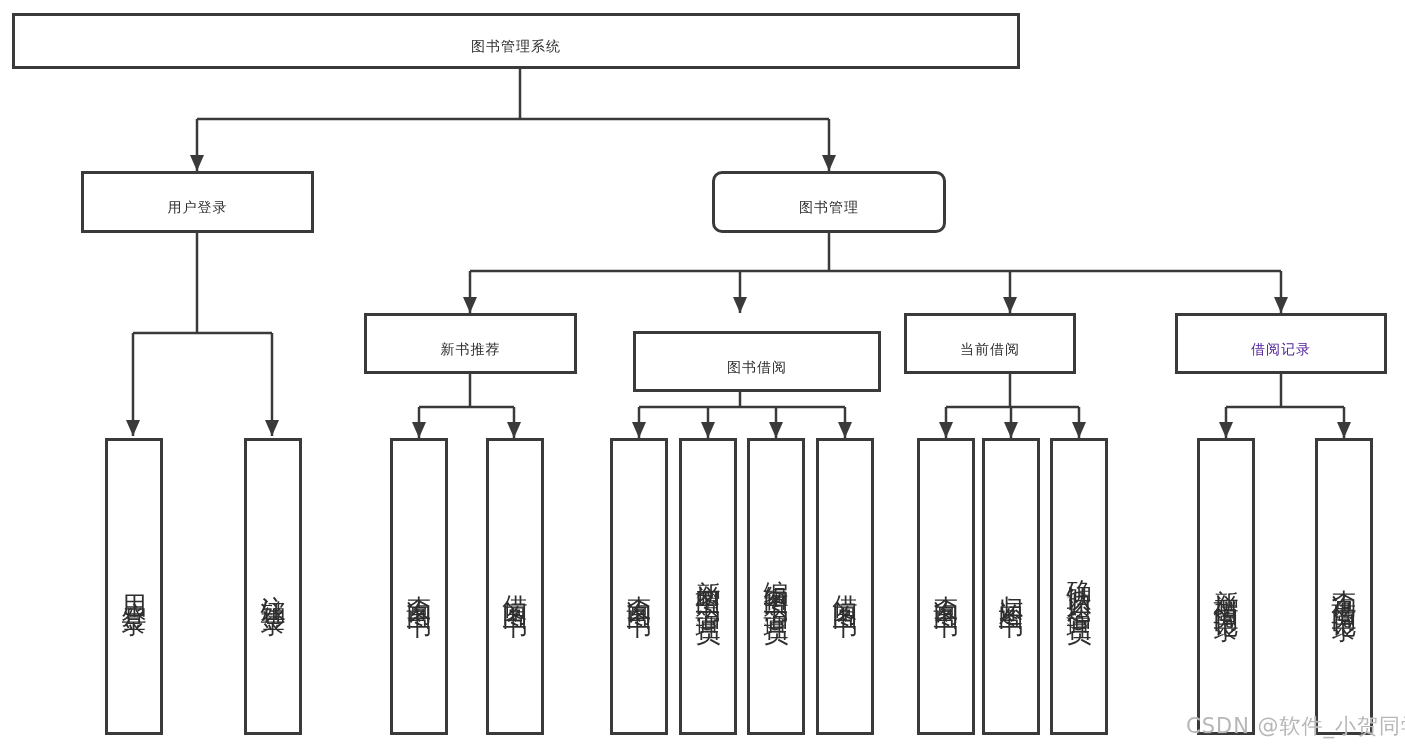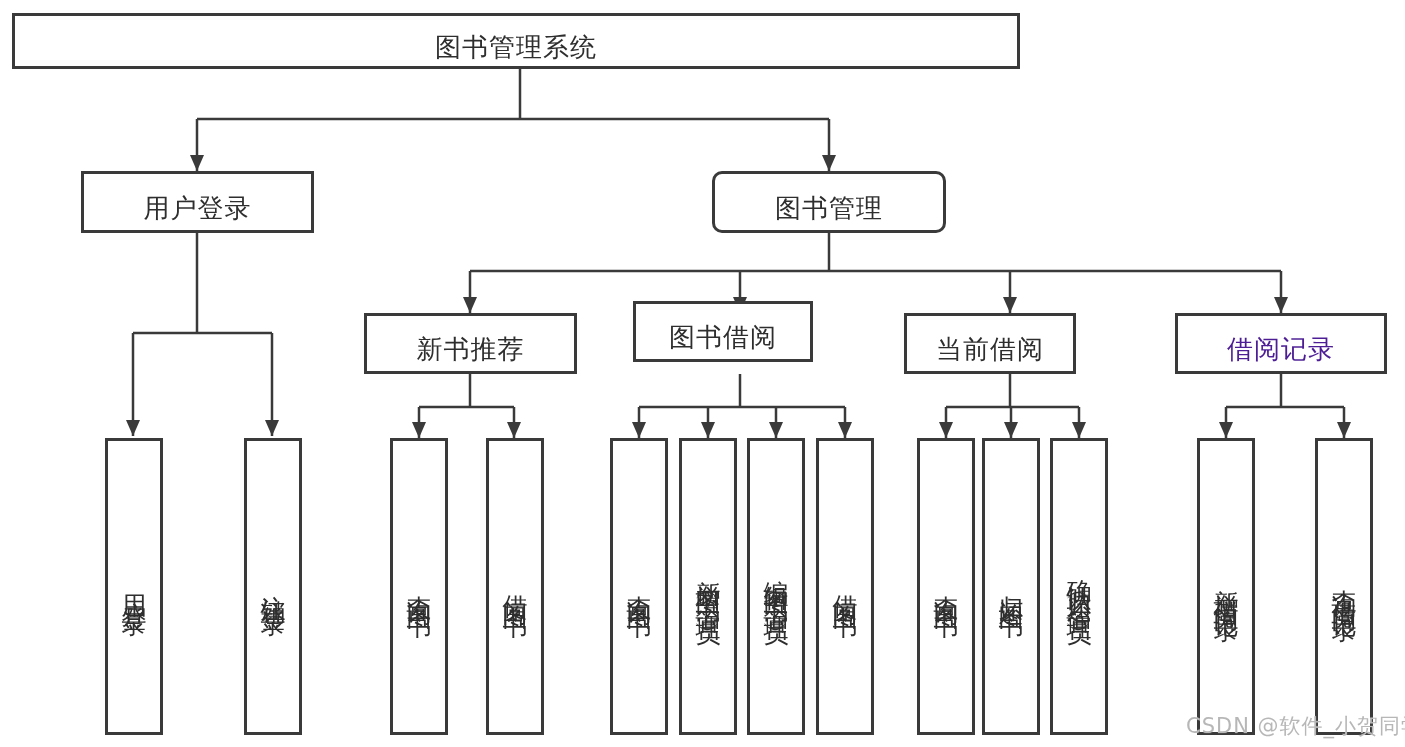--- a/index.html
+++ b/index.html
@@ -28,21 +28,21 @@
     box-sizing: border-box;
     background: #ffffff;
     border: 3px solid #3a3a3a;
     display: flex;
     align-items: center;
     justify-content: center;
     z-index: 2;
     color: #2e2e2e;
   }
   .node-h .node-label {
-    font-size: 26px;
+    font-size: 14px;
     letter-spacing: 1px;
     white-space: nowrap;
     margin-top: 12px;
   }
   .node-v .node-label {
     writing-mode: vertical-rl;
     text-orientation: mixed;
     font-size: 25px;
     letter-spacing: 6px;
     line-height: 1;
@@ -124,21 +124,21 @@
     </div>
     <div class="node node-h" style="left: 81px; top: 171px; width: 233px; height: 62px; border-color: rgb(58, 58, 58); background: rgb(255, 255, 255);">
       <span class="node-label" style="color: rgb(46, 46, 46);">用户登录</span>
     </div>
     <div class="node node-h" style="left: 712px; top: 171px; width: 234px; height: 62px; border-color: rgb(58, 58, 58); background: rgb(255, 255, 255); border-radius: 10px;">
       <span class="node-label" style="color: rgb(46, 46, 46);">图书管理</span>
     </div>
     <div class="node node-h" style="left: 364px; top: 313px; width: 213px; height: 61px; border-color: rgb(58, 58, 58); background: rgb(255, 255, 255);">
       <span class="node-label" style="color: rgb(46, 46, 46);">新书推荐</span>
     </div>
-    <div class="node node-h" style="left: 633px; top: 301px; width: 180px; height: 61px; border-color: rgb(58, 58, 58); background: rgb(255, 255, 255);">
+    <div class="node node-h" style="left: 633px; top: 331px; width: 248px; height: 61px; border-color: rgb(58, 58, 58); background: rgb(255, 255, 255);">
       <span class="node-label" style="color: rgb(46, 46, 46);">图书借阅</span>
     </div>
     <div class="node node-h" style="left: 904px; top: 313px; width: 172px; height: 61px; border-color: rgb(58, 58, 58); background: rgb(255, 255, 255);">
       <span class="node-label" style="color: rgb(46, 46, 46);">当前借阅</span>
     </div>
     <div class="node node-h" style="left: 1175px; top: 313px; width: 212px; height: 61px; border-color: rgb(58, 58, 58); background: rgb(255, 255, 255);">
       <span class="node-label" style="color: #4c1d95;">借阅记录</span>
     </div>
     <div class="node node-v" style="left: 105px; top: 438px; width: 58px; height: 297px; border-color: rgb(58, 58, 58); background: rgb(255, 255, 255);">
       <span class="node-label" style="color: rgb(46, 46, 46);">用户登录</span>

